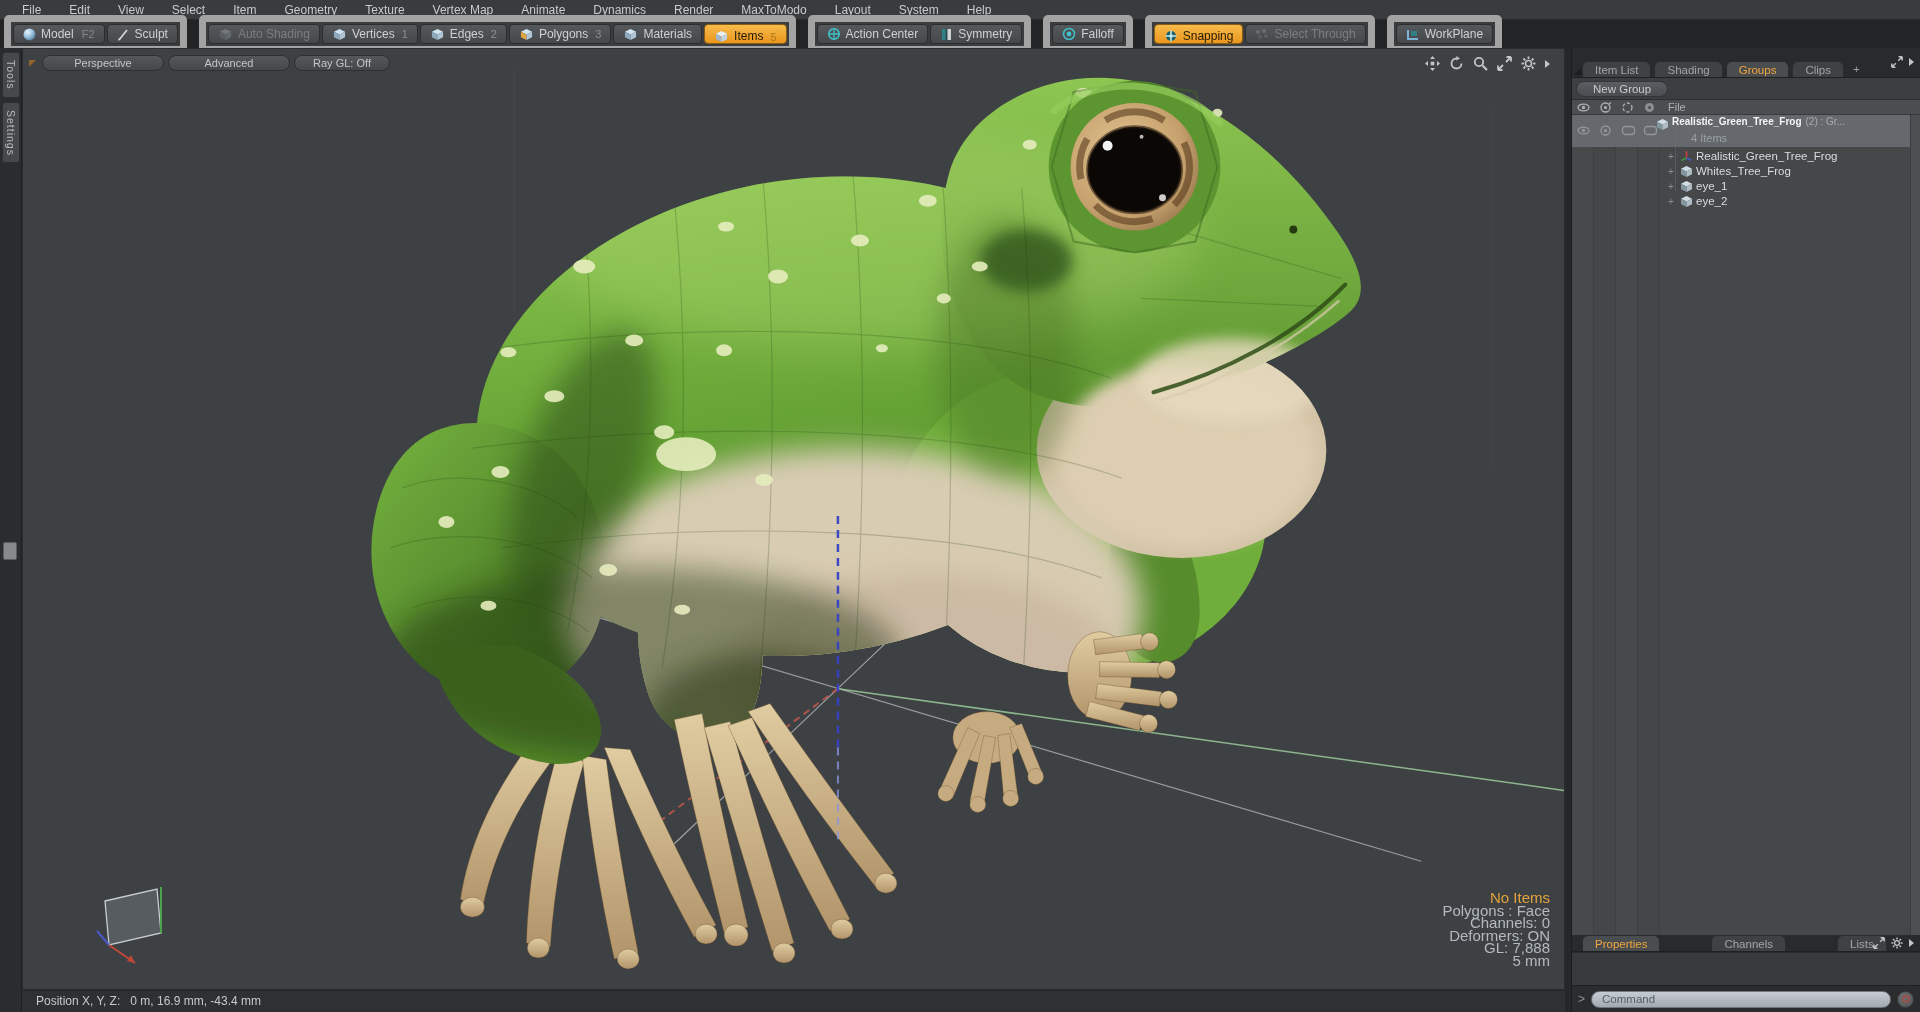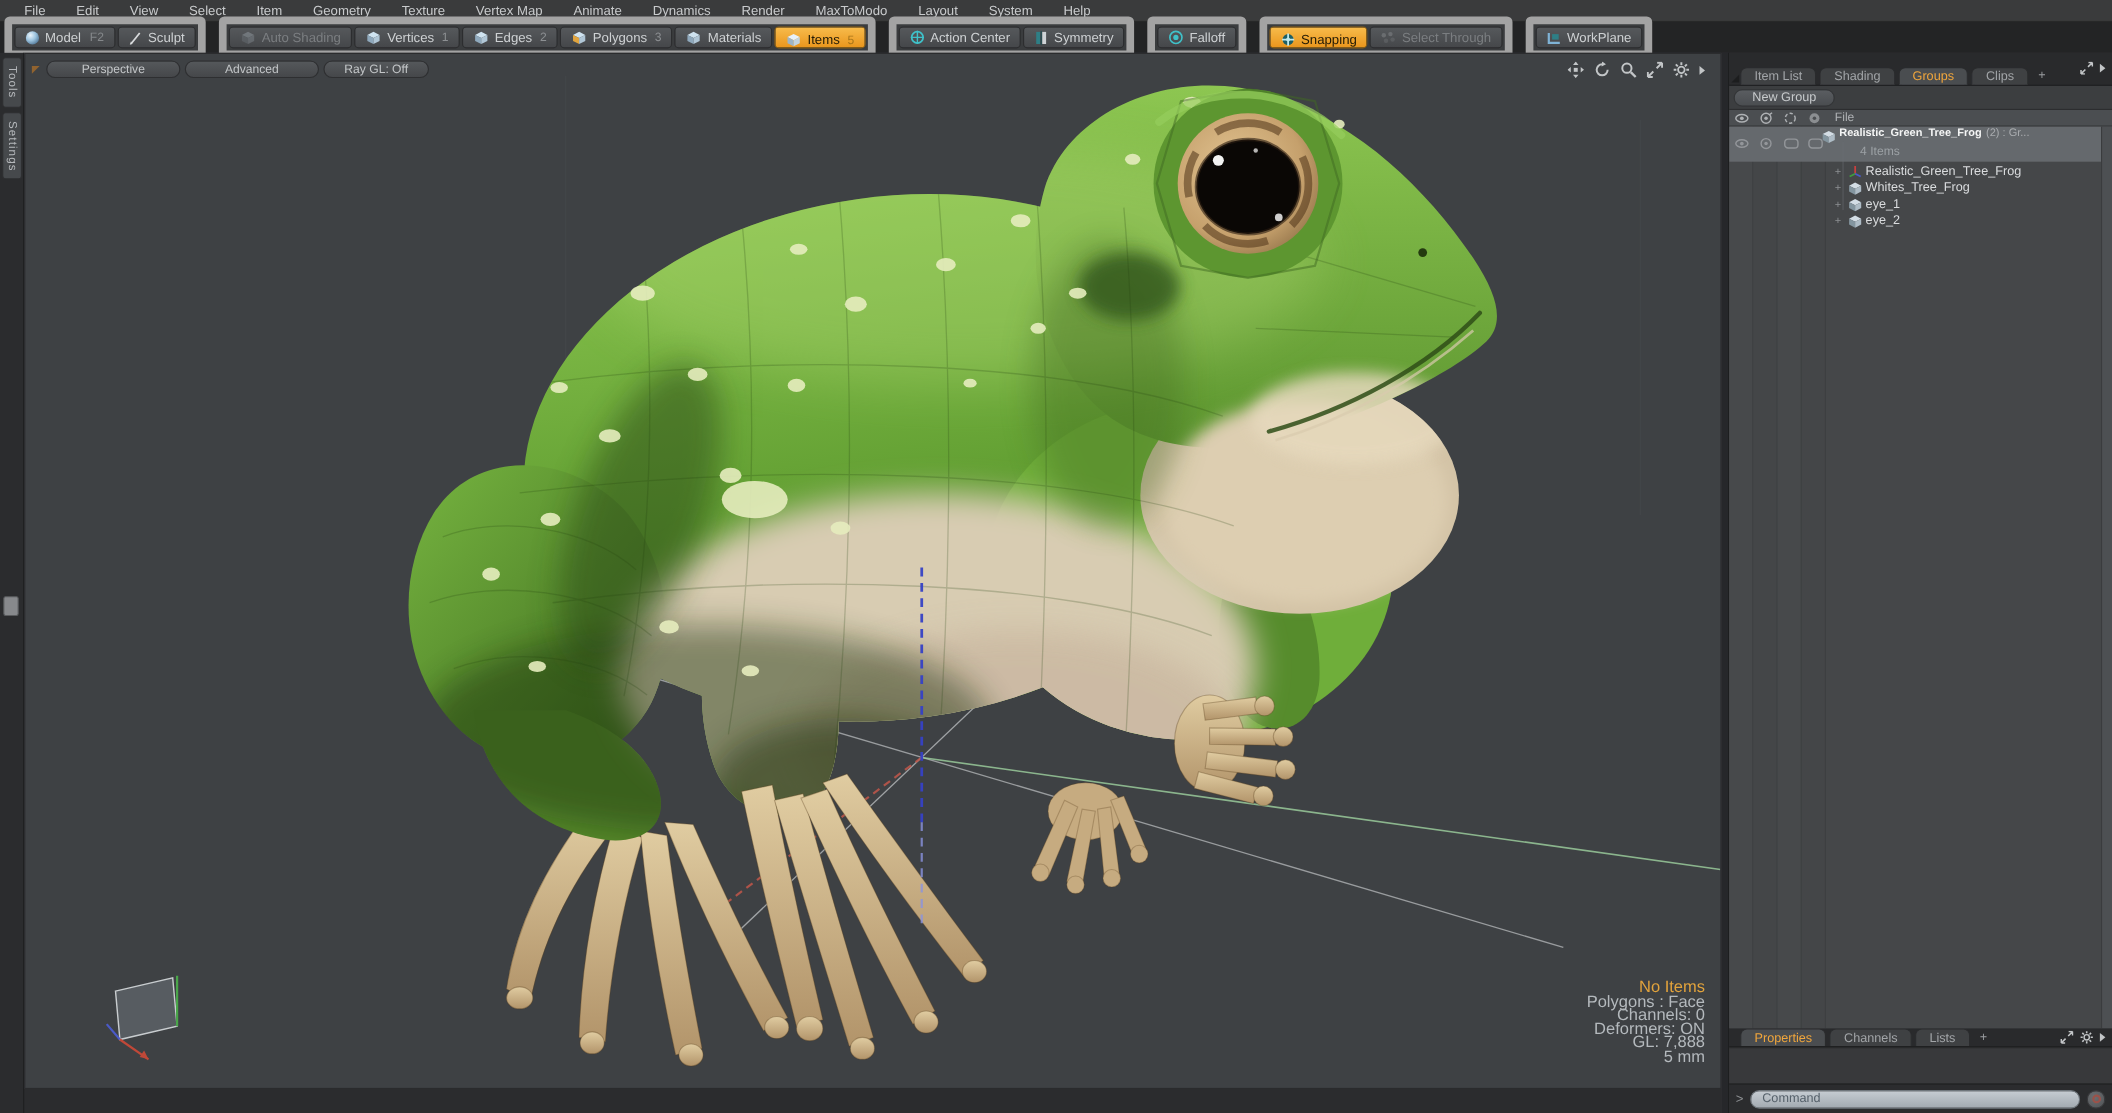--- a/index.html
+++ b/index.html
@@ -495,20 +495,23 @@
 
     <svg class="vp-gizmo" width="110" height="90" viewBox="0 0 110 90">
       <polygon points="22,20 74,8 78,52 26,64" fill="rgba(165,175,185,0.25)" stroke="#c8cccf" stroke-width="1.3"></polygon>
       <line x1="78" y1="52" x2="78" y2="6" stroke="#4aa54a" stroke-width="2"></line>
       <line x1="26" y1="64" x2="14" y2="50" stroke="#4a5ac8" stroke-width="2"></line>
       <line x1="26" y1="64" x2="52" y2="82" stroke="#c04838" stroke-width="2"></line>
       <polygon points="52,82 44,80 48,74" fill="#c04838"></polygon>
     </svg>
   </div>
 
+  <div class="statusbar">
+    <span>Position X, Y, Z:</span><span class="val">0 m, 16.9 mm, -43.4 mm</span>
+  </div>
 
   <div class="rightpanel">
     <div class="splitter"></div>
     <div class="rp-content">
 
       <div class="rp-tabs">
         <div class="corner-tri"></div>
         <div class="rtab">Item List</div>
         <div class="rtab">Shading</div>
         <div class="rtab active">Groups</div>
@@ -610,21 +613,21 @@
           <span class="bullet">+</span>
           <svg class="ticon" width="13" height="13" viewBox="0 0 13 13">
               <path d="M6.5 1 L12 3.8 L6.5 6.6 L1 3.8 Z" fill="#d3dde5"></path>
               <path d="M1 3.8 L6.5 6.6 L6.5 12 L1 9.2 Z" fill="#83959f"></path>
               <path d="M12 3.8 L6.5 6.6 L6.5 12 L12 9.2 Z" fill="#aebcc6"></path>
             </svg>
           <span class="tlabel">eye_2</span>
         </div>
       </div>
 
-      <div class="rp-tabs" style="height:17px; align-items:center;">
+      <div class="rp-tabs" style="height:17px; align-items:center;gap:48px;">
         <div class="rtab active">Properties</div>
         <div class="rtab">Channels</div>
         <div class="rtab">Lists</div>
         <div class="rtab plus">+</div>
         <div class="rp-tabicons" style="top:2px">
           <svg width="12" height="12" viewBox="0 0 15 15">
               <path d="M1 14 L6 9 M1 14 H5.5 M1 14 V9.5 M14 1 L9 6 M14 1 H9.5 M14 1 V5.5" stroke="#c2c5c7" stroke-width="1.8" fill="none"></path>
             </svg>
           <svg width="12" height="12" viewBox="0 0 15 15">
               <circle cx="7.5" cy="7.5" r="3" fill="none" stroke="#c2c5c7" stroke-width="1.6"></circle>

